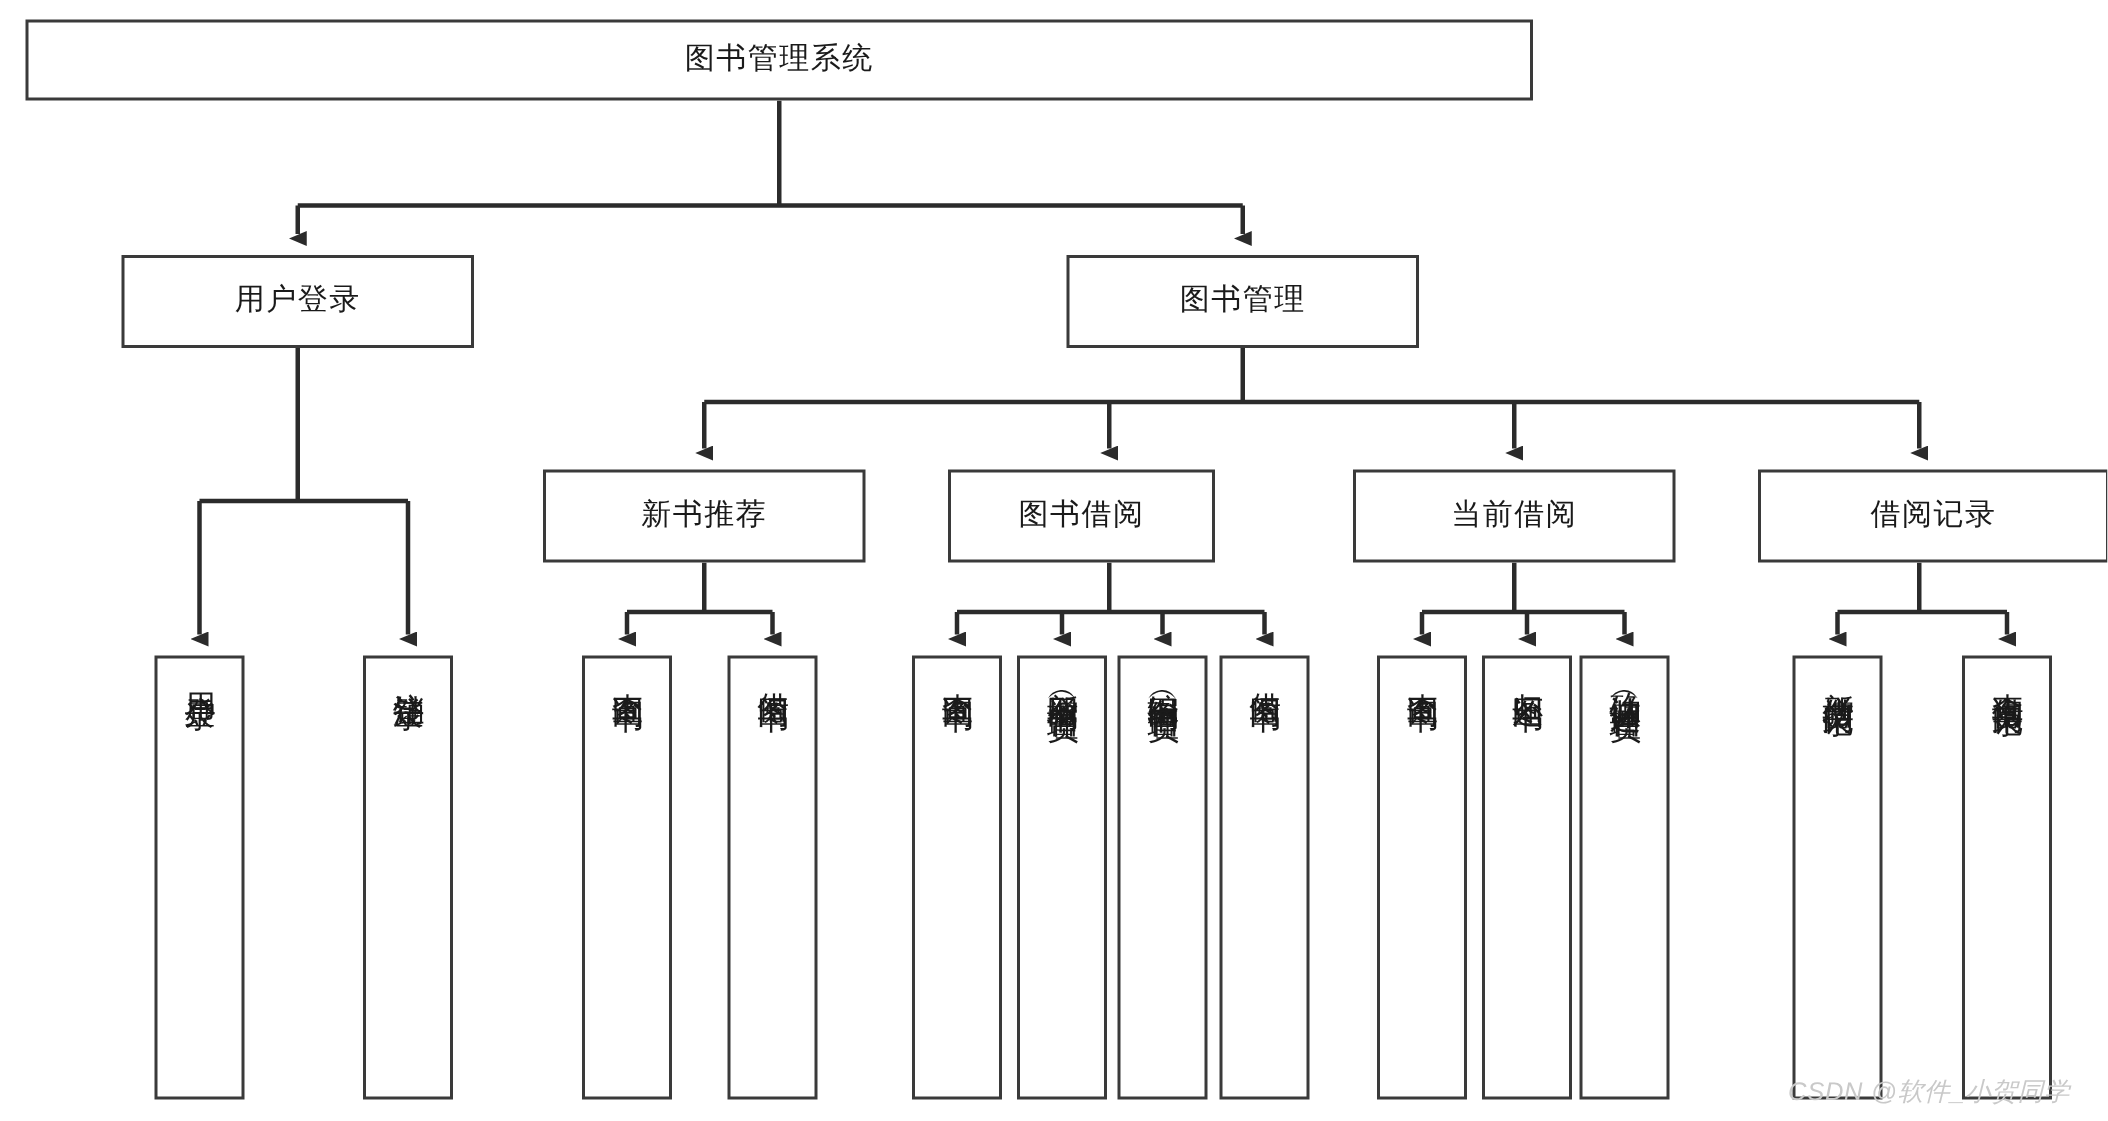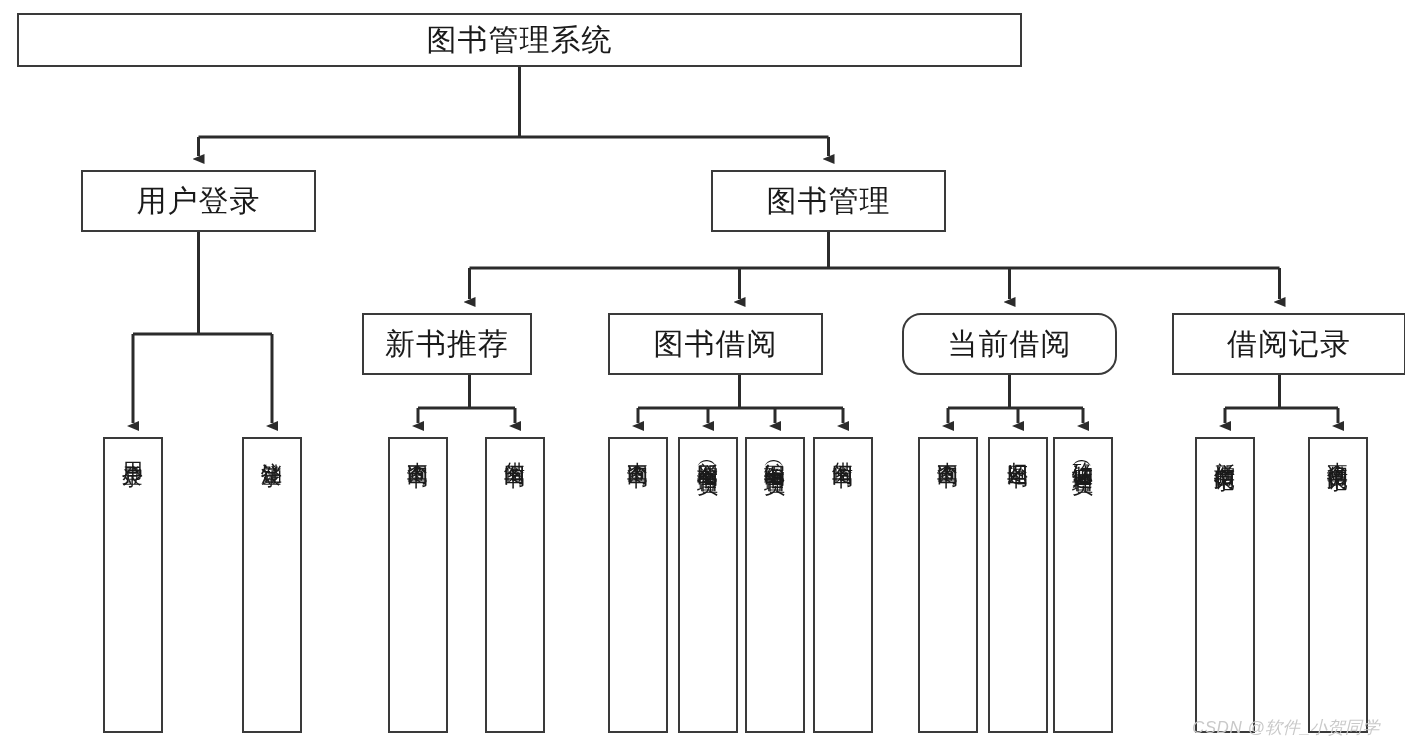--- a/index.html
+++ b/index.html
@@ -10,21 +10,21 @@
     position:absolute;
     box-sizing:border-box;
     background:#ffffff;
     border:2px solid #3a3a3a;
     display:flex;
     align-items:center;
     justify-content:center;
     color:#1a1a1a;
   }
   .node .lbl{
-    font-size:30px;
+    font-size:20px;
     line-height:1.18;
     letter-spacing:1px;
     white-space:pre;
     text-align:center;
   }
   .node.vertical{align-items:flex-start;padding-top:6px;}
   .node.vertical .lbl{
     writing-mode:vertical-rl;
     text-orientation:upright;
     font-size:21px;
@@ -91,27 +91,27 @@
   <div id="nodes-layer">
       <div class="node" style="left: 17px; top: 13px; width: 1005px; height: 54px;">
         <span class="lbl">图书管理系统</span>
       </div>
       <div class="node" style="left: 81px; top: 170px; width: 235px; height: 62px;">
         <span class="lbl">用户登录</span>
       </div>
       <div class="node" style="left: 711px; top: 170px; width: 235px; height: 62px; justify-content: center;">
         <span class="lbl">图书管理</span>
       </div>
-      <div class="node" style="left: 362px; top: 313px; width: 170px; height: 62px;">
+      <div class="node" style="left: 362px; top: 313px; width: 215px; height: 62px;">
         <span class="lbl">新书推荐</span>
       </div>
-      <div class="node" style="left: 608px; top: 313px; width: 215px; height: 62px;">
+      <div class="node" style="left: 632px; top: 313px; width: 178px; height: 62px;">
         <span class="lbl">图书借阅</span>
       </div>
-      <div class="node" style="left: 902px; top: 313px; width: 215px; height: 62px; border-radius: 19px;">
+      <div class="node" style="left: 902px; top: 313px; width: 215px; height: 62px;">
         <span class="lbl">当前借阅</span>
       </div>
       <div class="node" style="left: 1172px; top: 313px; width: 234px; height: 62px;">
         <span class="lbl">借阅记录</span>
       </div>
       <div class="node vertical" style="left: 103px; top: 437px; width: 60px; height: 296px;">
         <span class="lbl">用户登录</span>
       </div>
       <div class="node vertical" style="left: 242px; top: 437px; width: 60px; height: 296px;">
         <span class="lbl">注销登录</span>

